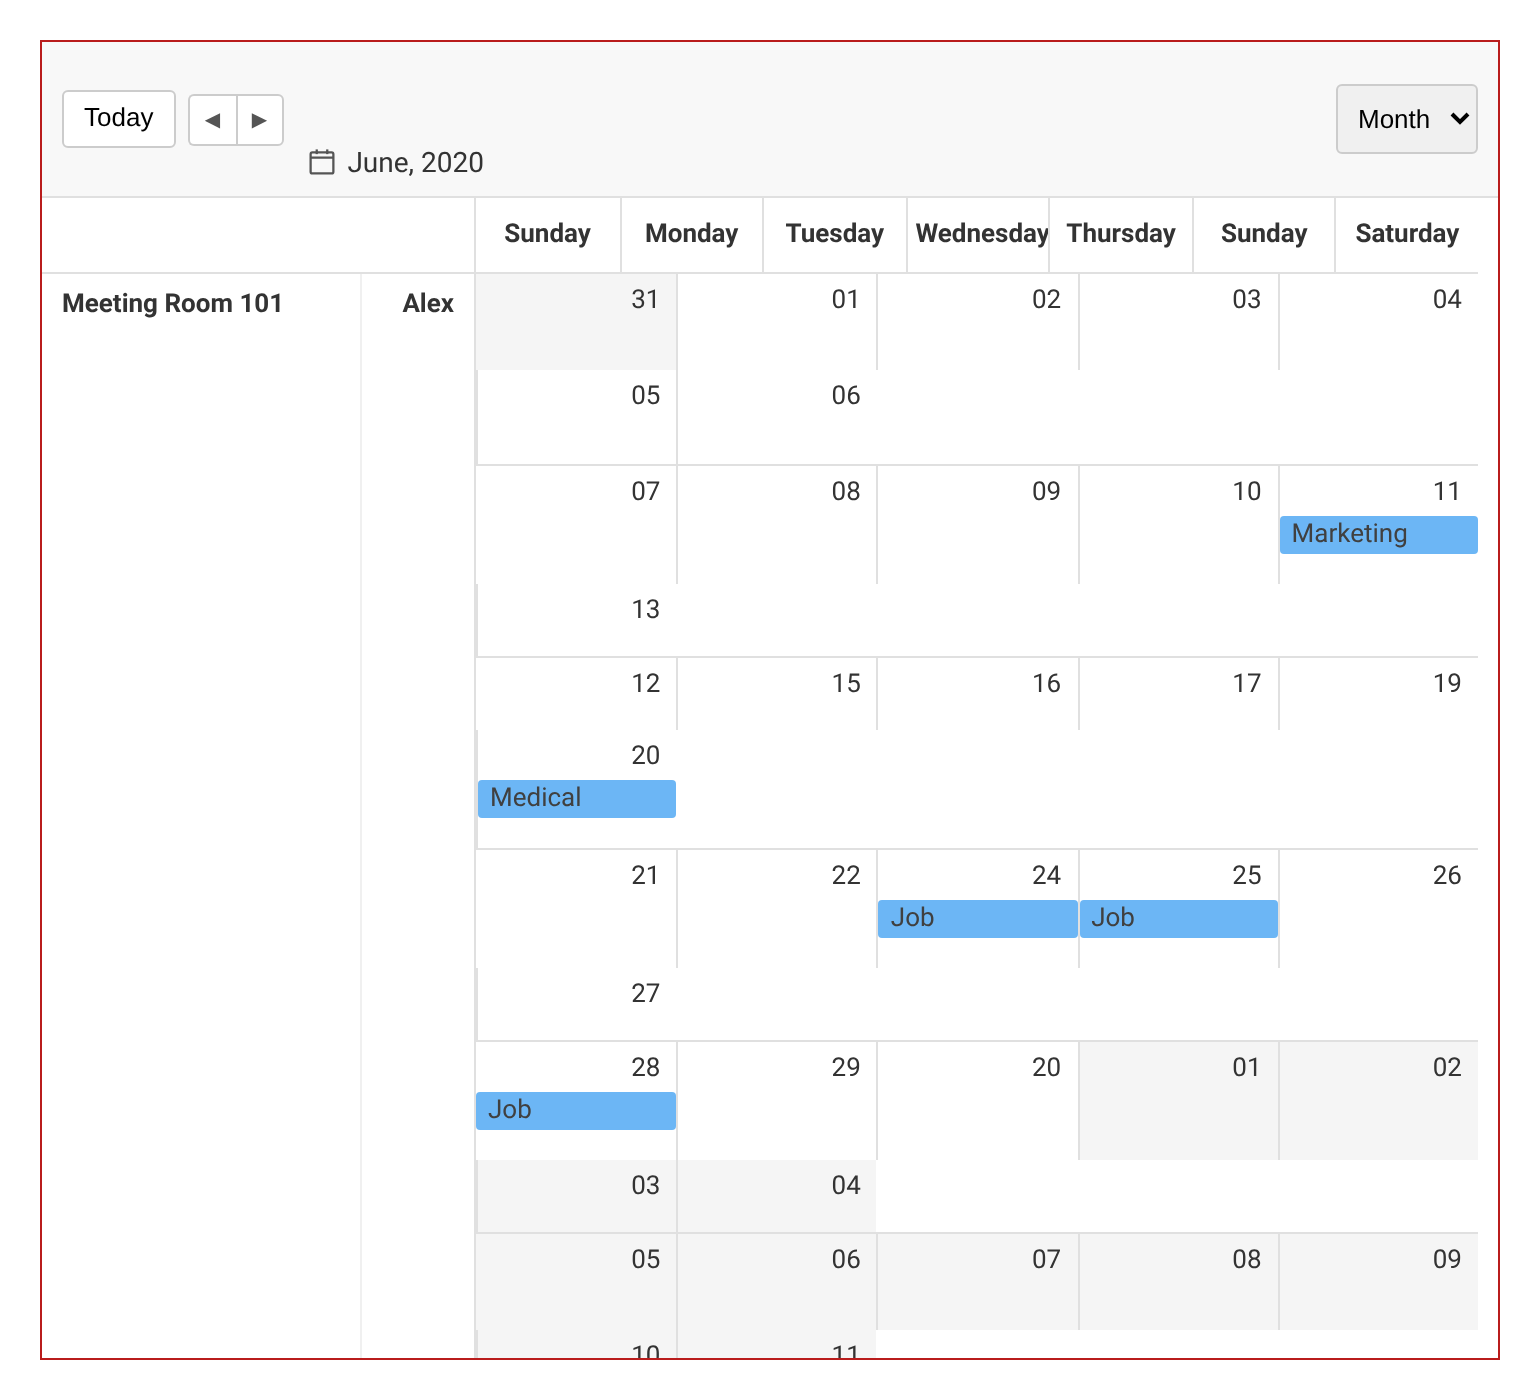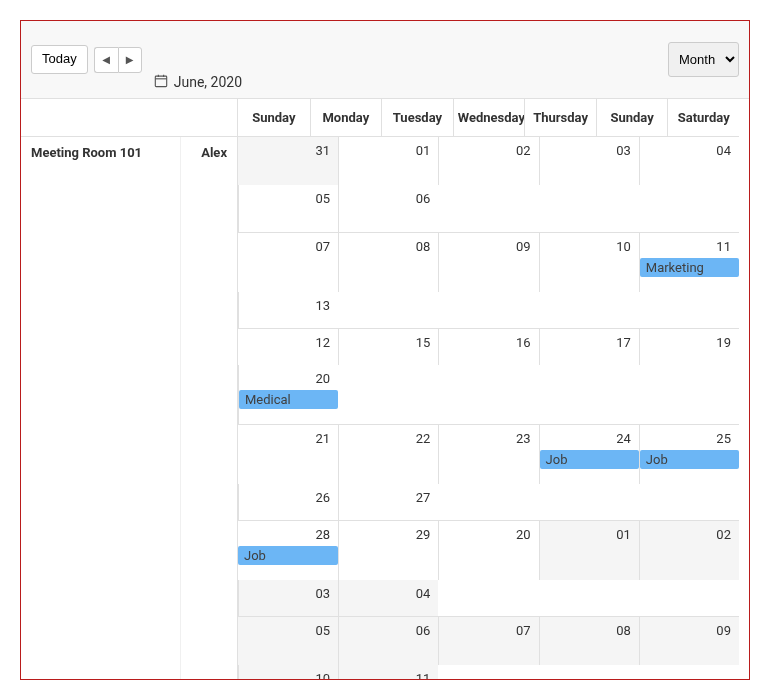--- a/index.html
+++ b/index.html
@@ -277,23 +277,20 @@
             </div>
           </div>
           <div class="week-row">
             <div class="day-cell">
               <span class="day-num">21</span>
             </div>
             <div class="day-cell">
               <span class="day-num">22</span>
             </div>
             <div class="day-cell">
-              <span class="day-num">23</span>
-            </div>
-            <div class="day-cell">
               <span class="day-num">24</span>
               <div class="event">Job</div>
             </div>
             <div class="day-cell">
               <span class="day-num">25</span>
               <div class="event">Job</div>
             </div>
             <div class="day-cell">
               <span class="day-num">26</span>
             </div>

